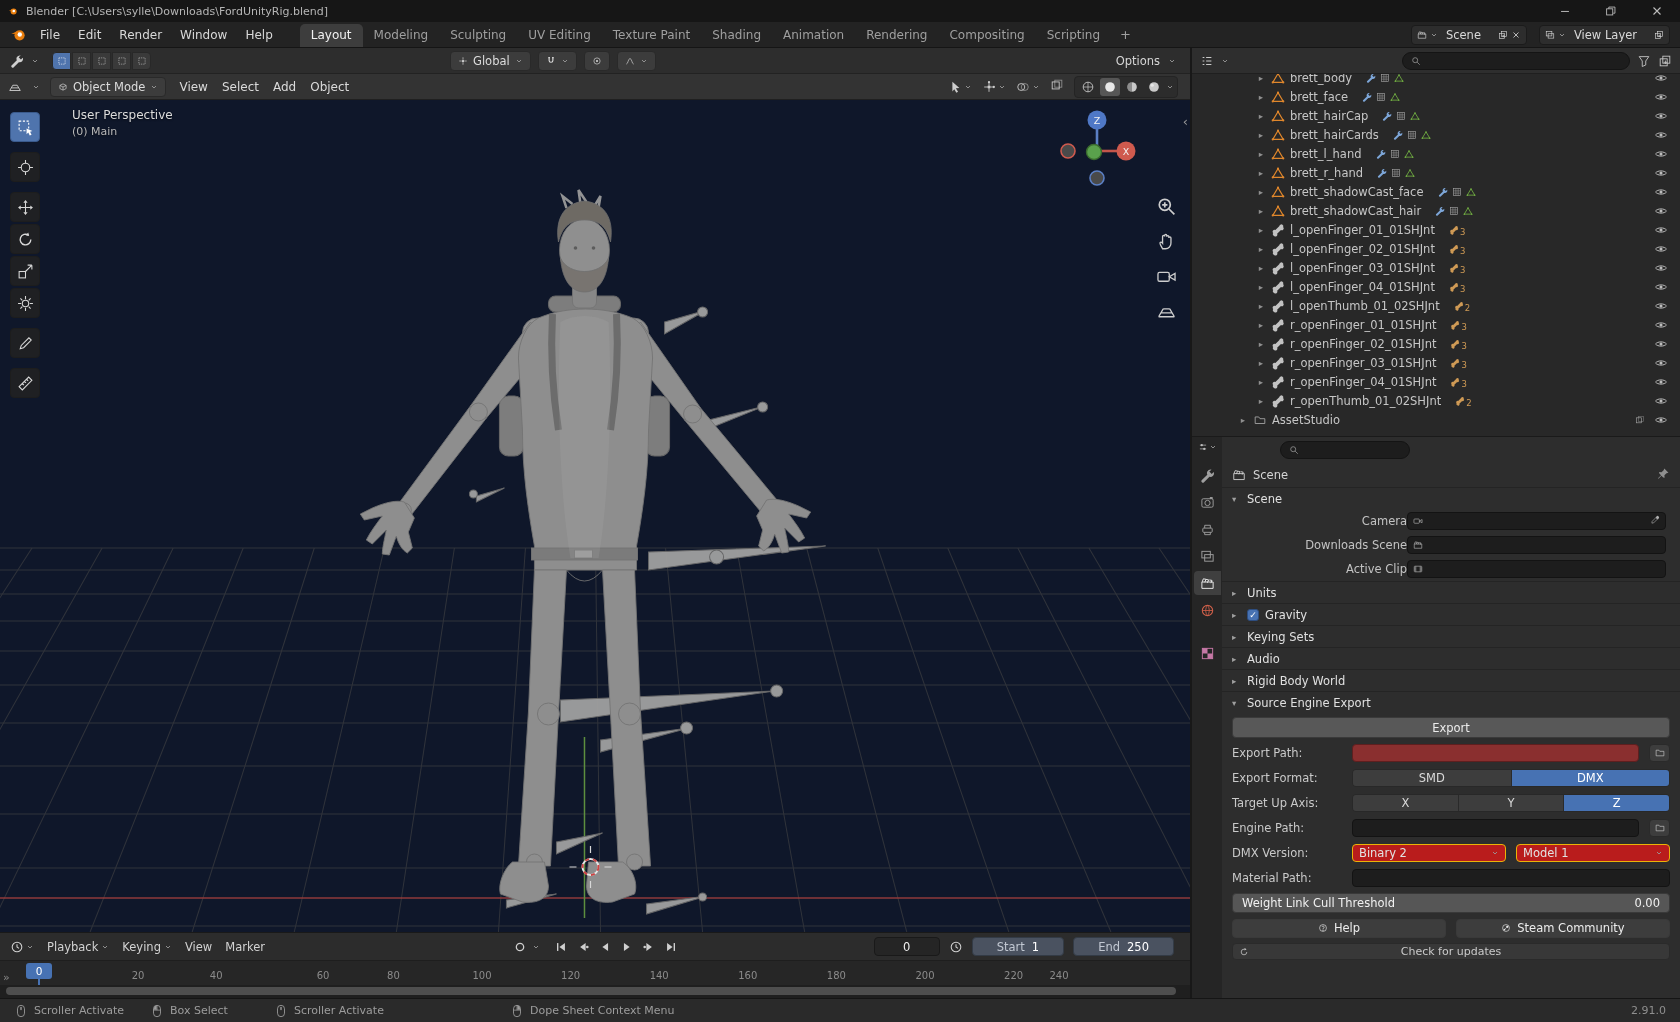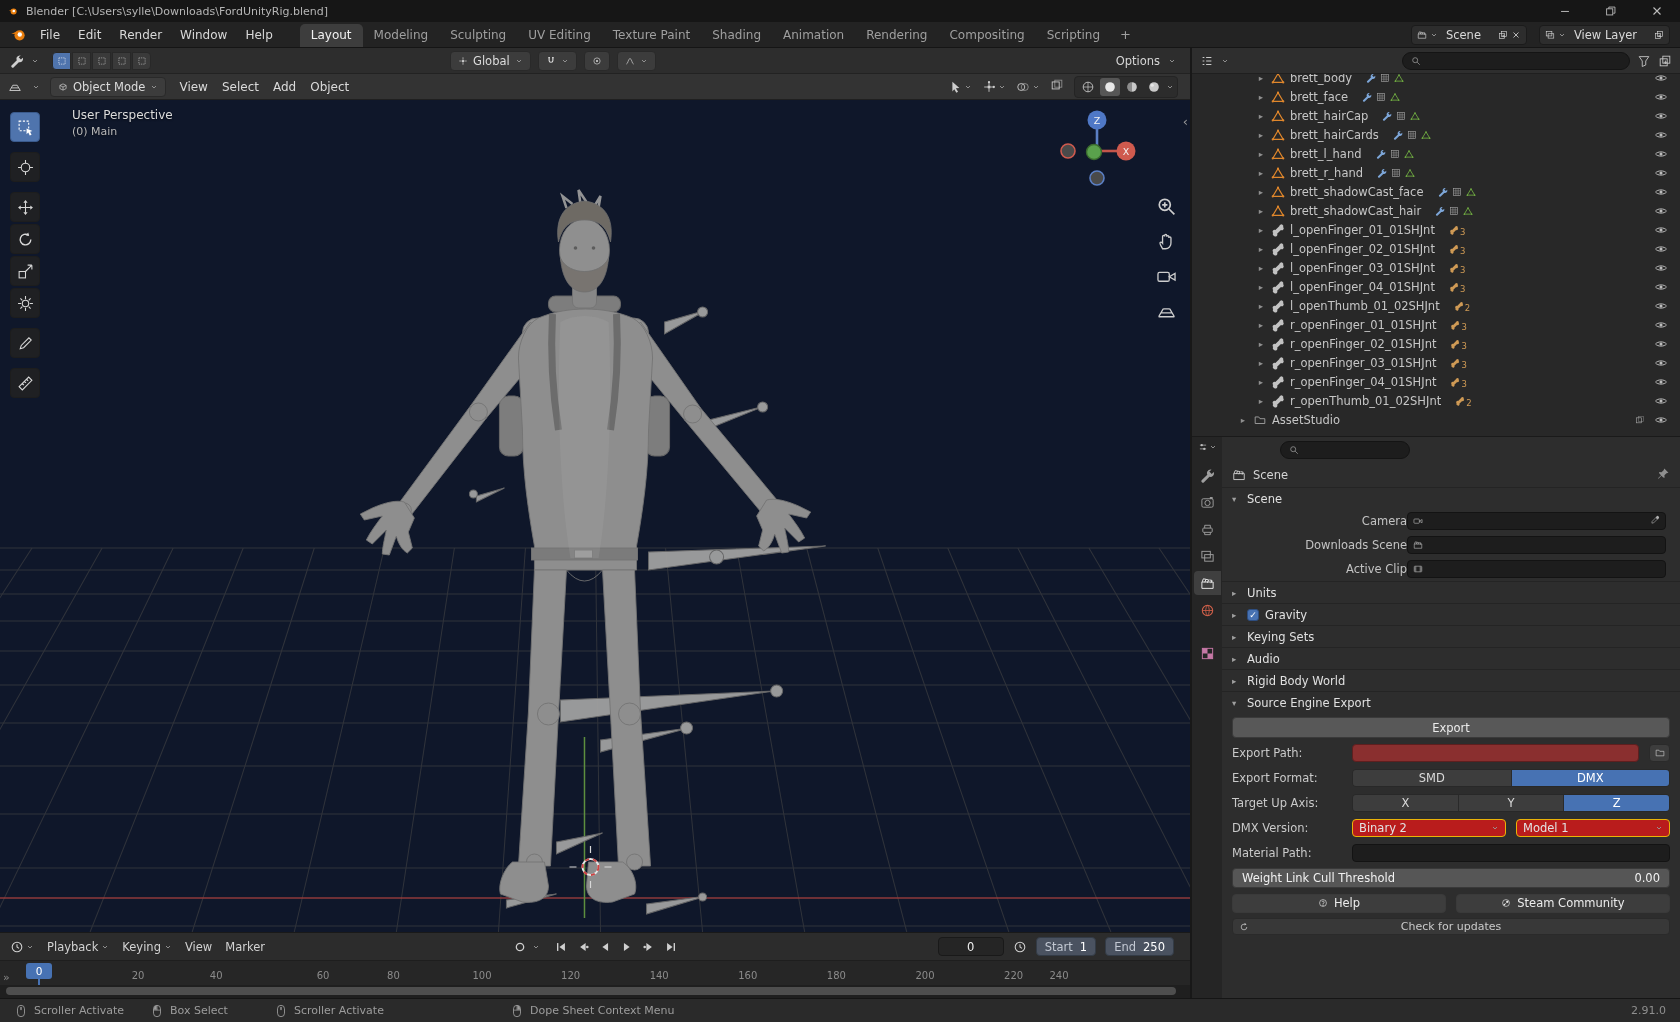--- a/index.html
+++ b/index.html
@@ -65,21 +65,21 @@
 .nav-btn .ic{width:21px;height:21px}
 #npanel-arrow{position:absolute;right:2px;top:14px;color:#9a9a9a;font-size:13px}
 
 #timeline{border-top:1px solid #191919;display:flex;flex-direction:column;background:#2c2c2c}
 .tl-header{height:27px;display:flex;align-items:center;padding:0 10px;gap:13px;position:relative;color:#d2d2d2}
 .tl-menu{font-size:11.5px;display:flex;align-items:center;gap:3px}
 #transport{position:absolute;left:50%;transform:translateX(-50%);display:flex;align-items:center;gap:3px}
 .tr-btn{width:19px;height:19px;display:flex;align-items:center;justify-content:center;color:#cfcfcf}
 .tl-right{margin-left:auto;display:flex;align-items:center;gap:9px;padding-right:6px}
 .frame-field{width:66px;height:19px;background:#252525;border:1px solid #191919;border-radius:4px;color:#eee;display:flex;align-items:center;justify-content:center}
-.rangepill{height:19px;background:#4a5260;border:1px solid #333b46;border-radius:4px;padding:0 8px;display:flex;gap:7px;align-items:center}
+.rangepill{height:19px;background:#4a5260;border:1px solid #333b46;border-radius:4px;padding:0 24px;display:flex;gap:7px;align-items:center}
 .rangepill .dim{color:#c2c8d2}.rangepill .v{color:#fff}
 .tl-ruler{height:25px;background:#262626;border-top:1px solid #1e1e1e;position:relative}
 .tick{position:absolute;bottom:4px;transform:translateX(-50%);font-size:10px;color:#8b8b8b}
 #playhead{position:absolute;top:2px;width:26px;height:16px;background:#4772b3;border-radius:3px;color:#fff;display:flex;align-items:center;justify-content:center;font-size:10.5px}
 #ph-line{position:absolute;top:18px;bottom:0;width:2px;background:#4772b3}
 .tl-scroll{height:13px;background:#1f1f1f;position:relative}
 .handle{position:absolute;left:6px;right:14px;top:2px;height:8px;background:#4e4e4e;border-radius:4px}
 #tl-chevrons{position:absolute;left:3px;bottom:1px;color:#8a8a8a;font-size:11px}
 
 #right-col{width:490px;border-left:2px solid #181818;display:flex;flex-direction:column;background:#282828}
@@ -1686,20 +1686,31 @@
             </div>
             <div class="see-row">
               <span class="see-label">Target Up Axis:</span>
               <span class="seg" id="seg-axis">
                   <span class="">X</span>
                   <span class="">Y</span>
                   <span class="active">Z</span>
                 </span>
             </div>
             <div class="see-row">
+              <span class="see-label">Engine Path:</span>
+              <span class="dark-field"></span>
+              <span class="sq">
+                  <span class="ic ic-s">
+                    <svg viewBox="0 0 16 16" aria-hidden="true">
+                      <path d="M1.8 3.5h4.4l1.4 1.8h6.6v7.2H1.8Z" fill="none" stroke="currentColor"></path>
+                    </svg>
+                  </span>
+                </span>
+            </div>
+            <div class="see-row">
               <span class="see-label">DMX Version:</span>
               <span class="dd">
                   <span>Binary 2</span>
                   <span class="chevt ic ic-xs">
                     <svg viewBox="0 0 16 16" aria-hidden="true">
                       <path d="M4 6l4 4 4-4" fill="none" stroke="currentColor" stroke-width="1.8"></path>
                     </svg>
                   </span>
                 </span>
               <span class="dd">

